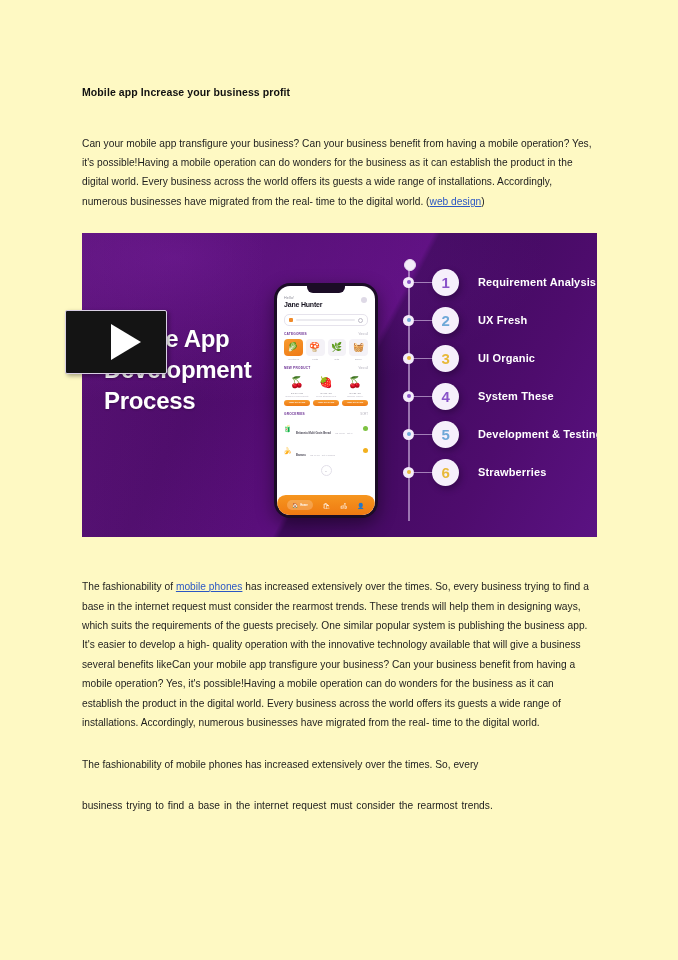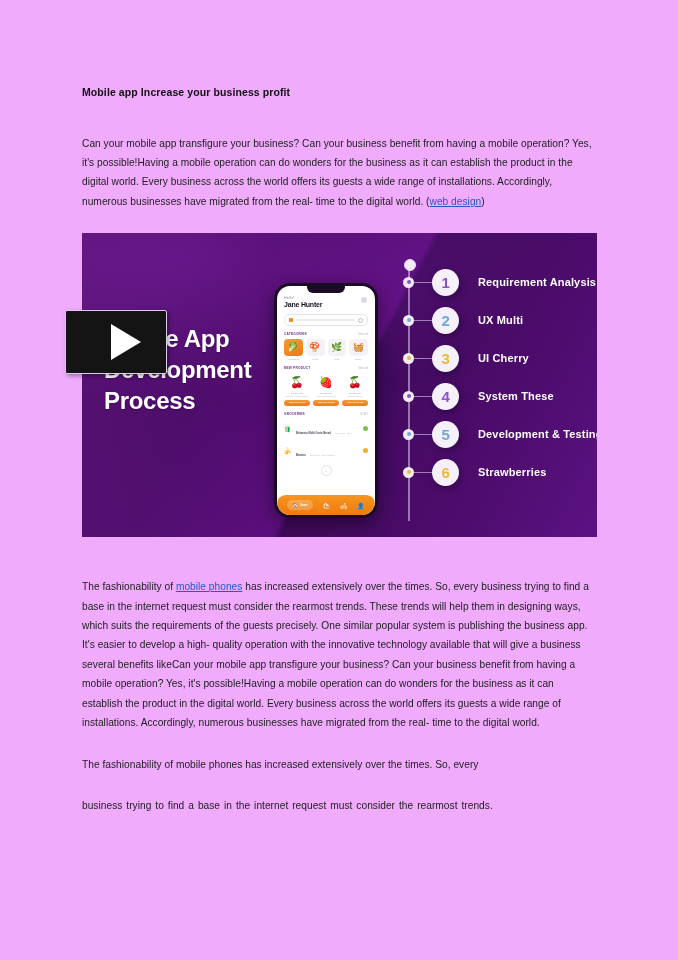--- a/index.html
+++ b/index.html
@@ -11,21 +11,21 @@
     width: 678px;
     height: 960px;
     font-family: "Liberation Sans", sans-serif;
     color: #1a1a1a;
     position: relative;
     overflow: hidden;
   }
   .page {
     position: absolute;
     inset: 0;
-    background: #f0abfc;
+    background: #fef9c3;
   }
   .content {
     position: absolute;
     left: 82px;
     top: 86px;
     width: 515px;
   }
 
   h1.doc-title {
     font-size: 10.5px;
@@ -425,30 +425,30 @@
             <span class="bubble" style="color:#8a54c9">1</span>
             <span class="label">Requirement Analysis</span>
           </div>
 
           <div class="step">
             <span class="node">
                 <i style="background:#6fa8d8"></i>
               </span>
             <span class="connector"></span>
             <span class="bubble" style="color:#6fa8d8">2</span>
-            <span class="label">UX Multi</span>
+            <span class="label">UX Fresh</span>
           </div>
 
           <div class="step">
             <span class="node">
                 <i style="background:#e8b93a"></i>
               </span>
             <span class="connector"></span>
             <span class="bubble" style="color:#e8b93a">3</span>
-            <span class="label">UI Cherry</span>
+            <span class="label">UI Organic</span>
           </div>
 
           <div class="step">
             <span class="node">
                 <i style="background:#8a54c9"></i>
               </span>
             <span class="connector"></span>
             <span class="bubble" style="color:#8a54c9">4</span>
             <span class="label">System These</span>
           </div>

